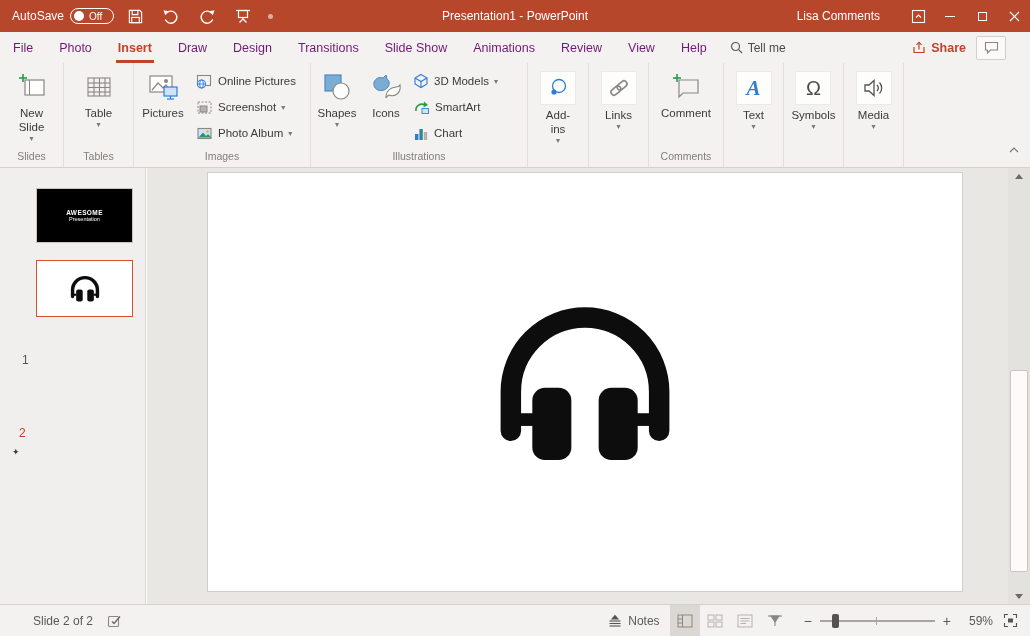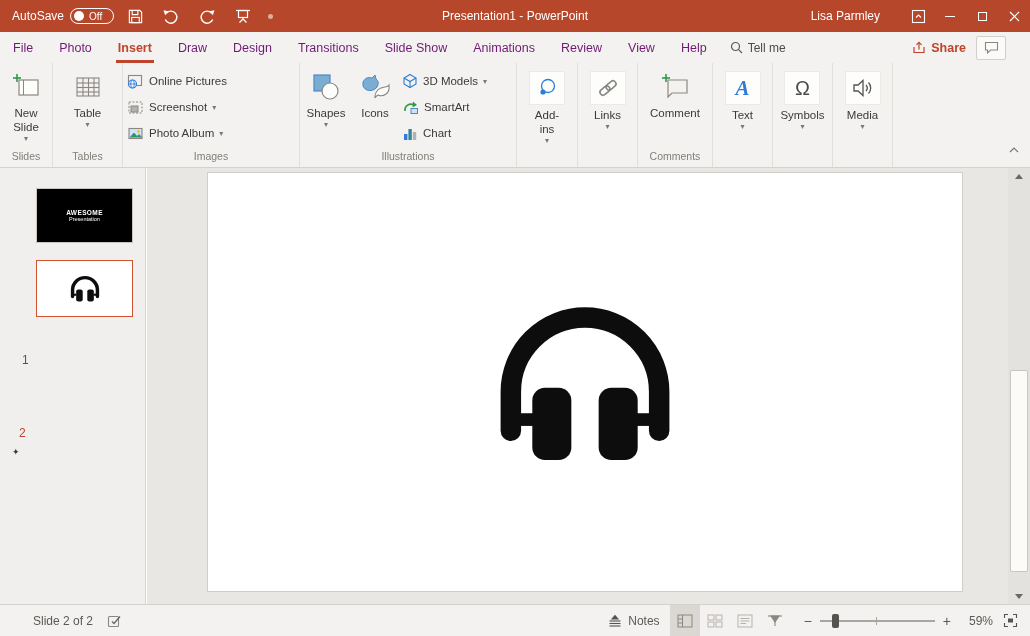--- a/index.html
+++ b/index.html
@@ -156,21 +156,21 @@
           <line x1="9" y1="10.5" x2="9" y2="13"></line>
               <line x1="9" y1="12" x2="5.5" y2="15.5"></line>
               <line x1="9" y1="12" x2="12.5" y2="15.5"></line>
             </g>
           </svg>
       </span>
     </div>
     <div class="qat-dot"></div>
   </div>
   <div class="tb-right">
-    <span class="tb-user">Lisa Parmley</span>
+    <span class="tb-user">Lisa Comments</span>
     <div class="winbtn">
       <span>
         <svg width="15" height="15" viewBox="0 0 15 15">
             <g fill="none" stroke="#fff" stroke-width="1.1">
           <rect x="1.5" y="1.5" width="12" height="12"></rect>
               <polyline points="5,8.5 7.5,6 10,8.5"></polyline>
             </g>
           </svg>
       </span>
     </div>
@@ -256,21 +256,21 @@
         <svg width="15" height="13" viewBox="0 0 15 13">
             <path d="M1.5 1.5 h12 v7.5 h-7 l-3 3 v-3 h-2 z" fill="none" stroke="#8a8783" stroke-width="1.1"></path>
           </svg>
       </span>
     </div>
   </div>
 </div>
 
 <div class="ribbon">
 
-  <div class="rgroup" style="width:53px">
+  <div class="rgroup" style="width:64px">
     <div class="rg-content" style="justify-content:center">
       <div class="bigbtn">
         <span class="icon30">
           <svg width="30" height="30" viewBox="0 0 30 30">
               <g fill="none">
                 <g stroke="#2e9a46" stroke-width="1.6">
                   <line x1="6" y1="2" x2="6" y2="10"></line>
                   <line x1="2" y1="6" x2="10" y2="6"></line>
                 </g>
                 <rect x="8" y="8" width="19" height="15" fill="#fdfdfc" stroke="#8a8783" stroke-width="1.2"></rect>
@@ -304,20 +304,35 @@
         </span>
         <span class="blabel">Table</span>
         <span class="caret">▾</span>
       </div>
     </div>
     <div class="rg-label">Tables</div>
   </div>
 
   <div class="rgroup" style="width:177px">
     <div class="rg-content">
+      <div class="bigbtn" style="width:58px">
+        <span class="icon30">
+          <svg width="32" height="30" viewBox="0 0 32 30">
+              <g>
+                <rect x="3" y="4" width="22" height="16" fill="#fdfdfc" stroke="#8a8783" stroke-width="1.2"></rect>
+                <circle cx="19" cy="9" r="2" fill="#8a8783"></circle>
+                <path d="M5 18 l6-7 5 5 3-3 4 5" fill="none" stroke="#8a8783" stroke-width="1.2"></path>
+                <rect x="17" y="15" width="13" height="9" fill="#cfe3f6" stroke="#2e7cd6" stroke-width="1.2"></rect>
+                <line x1="23.5" y1="24" x2="23.5" y2="27" stroke="#2e7cd6" stroke-width="1.2"></line>
+                <line x1="20" y1="27" x2="27" y2="27" stroke="#2e7cd6" stroke-width="1.2"></line>
+              </g>
+            </svg>
+        </span>
+        <span class="blabel">Pictures</span>
+      </div>
       <div class="smallcol">
         <div class="smallbtn">
           <span>
             <svg width="17" height="15" viewBox="0 0 17 15">
                 <g fill="none">
                   <rect x="1.5" y="1.5" width="13" height="10" stroke="#8a8783" stroke-width="1.1"></rect>
                   <circle cx="5.5" cy="10" r="4" fill="#fff" stroke="#2e7cd6" stroke-width="1.1"></circle>
                   <line x1="1.7" y1="10" x2="9.3" y2="10" stroke="#2e7cd6" stroke-width=".9"></line>
                   <ellipse cx="5.5" cy="10" rx="1.8" ry="4" stroke="#2e7cd6" stroke-width=".9"></ellipse>
                 </g>

